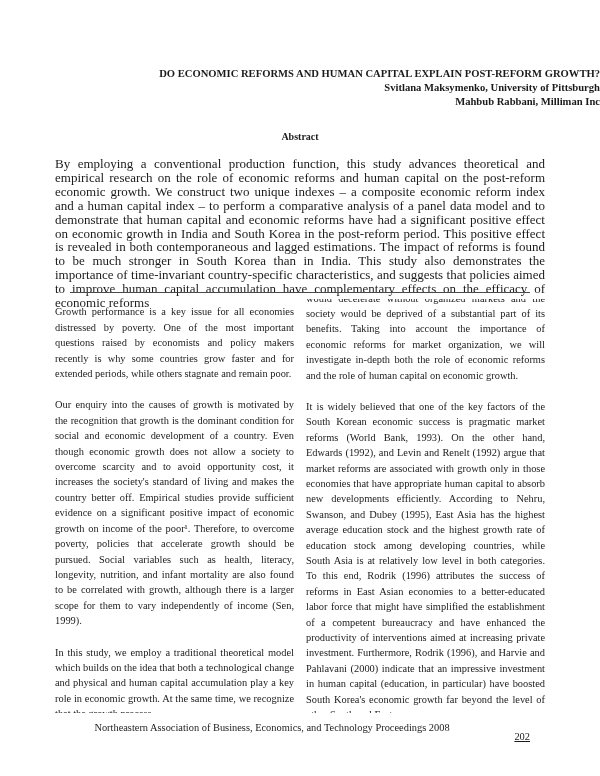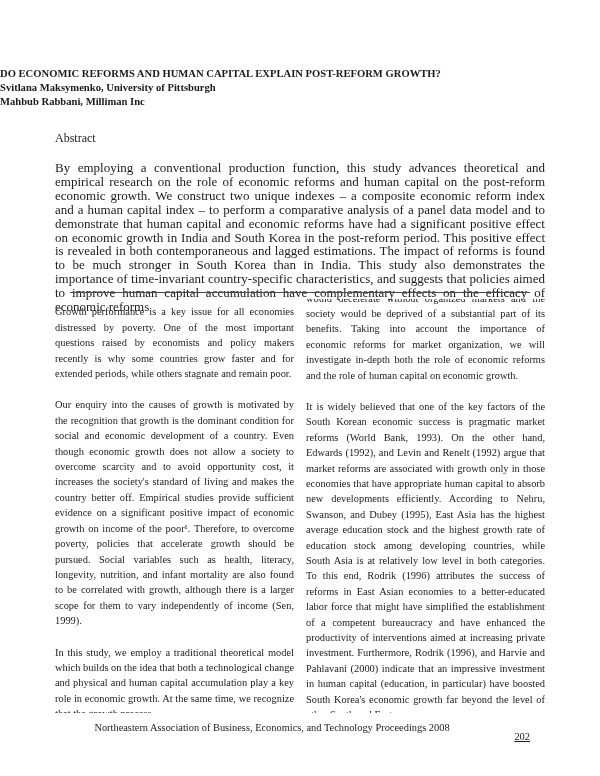--- a/index.html
+++ b/index.html
@@ -14,43 +14,43 @@
     background: #ffffff;
     color: #1b1b1b;
     font-family: "Liberation Serif", "DejaVu Serif", serif;
     overflow: hidden;
   }
   .header {
     position: absolute;
     top: 66px;
     left: 0;
     right: 0;
-    text-align: left;
+    text-align: right;
   }
   .paper-title {
     font-size: 10.6px;
     font-weight: bold;
     line-height: 15px;
     margin: 0;
   }
   .author-line {
     font-size: 10.6px;
     font-weight: bold;
     line-height: 14px;
   }
   .abstract {
     position: absolute;
     top: 131px;
     left: 55px;
     right: 55px;
   }
   .abstract-heading {
-    font-size: 12px;
-    font-weight: normal;
-    text-align: left;
+    font-size: 10px;
+    font-weight: bold;
+    text-align: center;
     margin: 0 0 15px 0;
   }
   .abstract-text {
     font-size: 13px;
     line-height: 13.9px;
     text-align: justify;
     margin: 0;
   }
   .divider {
     position: absolute;

